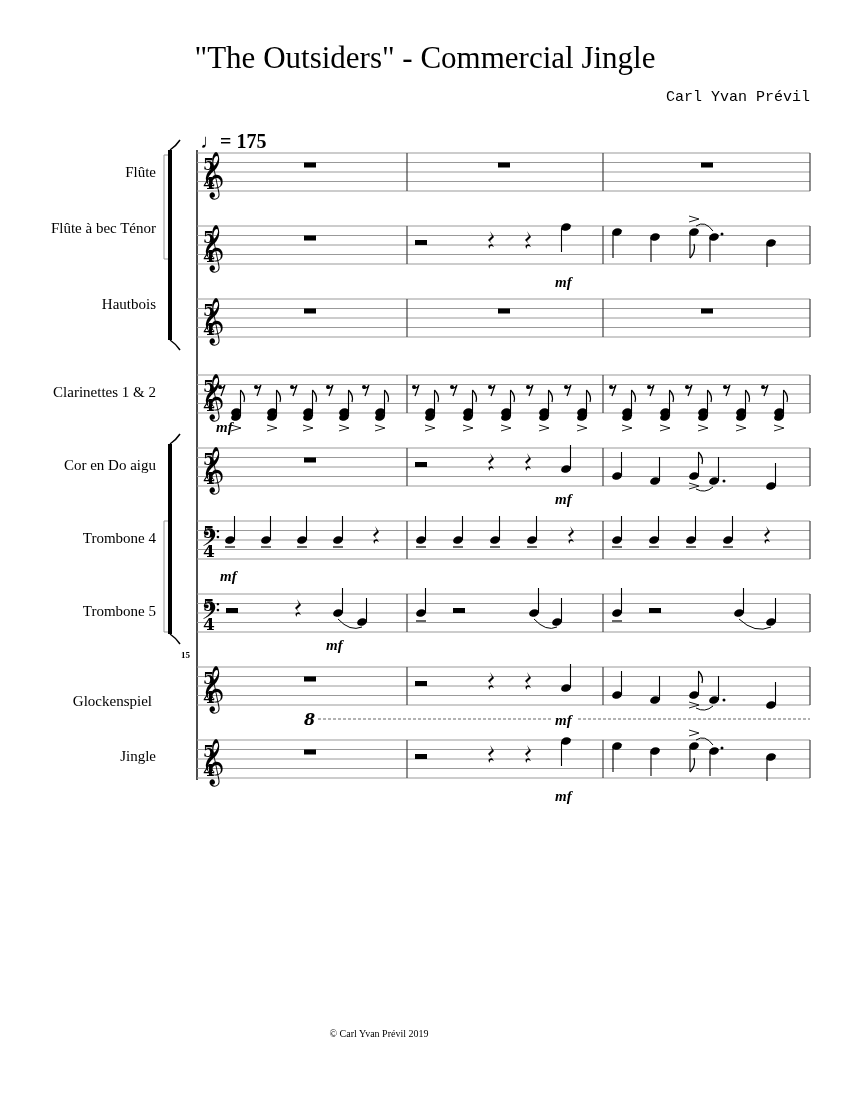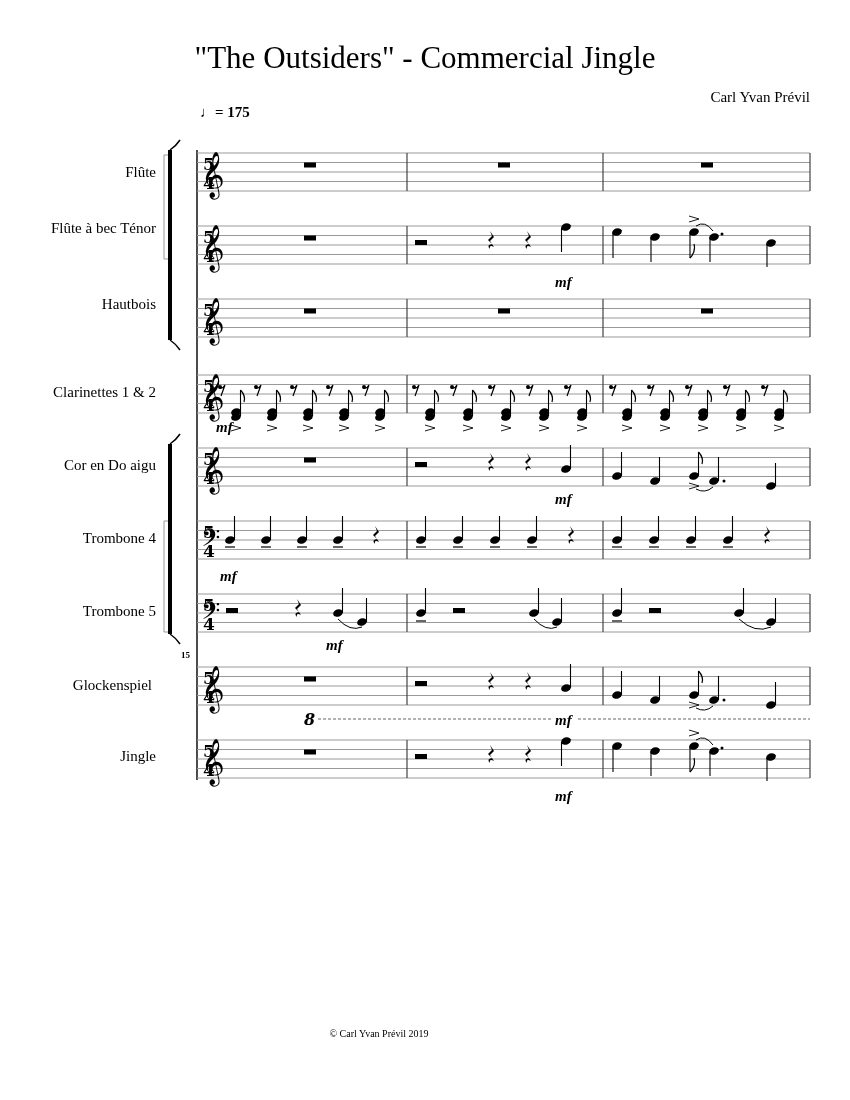--- a/index.html
+++ b/index.html
@@ -1,39 +1,39 @@
 <!DOCTYPE html>
 <html><head>
 <meta charset="utf-8">
 <style>
   html, body { margin:0; padding:0; background:#ffffff; }
   body { width:850px; height:1100px; position:relative; overflow:hidden; font-family:"Liberation Serif", serif; color:#000; }
   .title { position:absolute; top:40px; left:0; width:850px; text-align:center; font-size:31px; }
-  .composer { position:absolute; top:89px; right:40px; font-size:15px; }
-  .tempo { position:absolute; top:104px; left:200px; font-size:15px; font-weight:bold;font-family:Liberation Serif, serif; }
+  .composer { position:absolute; top:89px; right:40px; font-size:15px;font-family:Liberation Mono, monospace; }
+  .tempo { position:absolute; top:130px; left:200px; font-size:20px; font-weight:bold;font-family:Liberation Serif, serif; }
   .copyright { position:absolute; top:1028px; left:0; width:758px; text-align:center; font-size:10px; }
   .inst { position:absolute; right:694px; font-size:15px; white-space:nowrap; text-align:right; }
   svg.score { position:absolute; left:0; top:0; }
   .dyn { font-family:"Liberation Serif", serif; font-style:italic; font-weight:bold; font-size:15px; }
 </style>
 </head>
 <body>
 
 <div class="title">"The Outsiders" - Commercial Jingle</div>
 <div class="composer">Carl Yvan Prévil</div>
 <div class="tempo">♩= 175</div>
 
 <div class="inst" style="top:164px">Flûte</div>
 <div class="inst" style="top:220px">Flûte à bec Ténor</div>
 <div class="inst" style="top:296px">Hautbois</div>
 <div class="inst" style="top:384px">Clarinettes 1 &amp; 2</div>
 <div class="inst" style="top:457px">Cor en Do aigu</div>
 <div class="inst" style="top:530px">Trombone 4</div>
 <div class="inst" style="top:603px">Trombone 5</div>
-<div class="inst" style="top:677px;right:698px">Glockenspiel</div>
+<div class="inst" style="top:693px;right:698px">Glockenspiel</div>
 <div class="inst" style="top:748px">Jingle</div>
 
 <svg class="score" width="850" height="1100" viewBox="0 0 850 1100">
   <defs>
 
     <g id="staff5">
       <line x1="0" y1="0" x2="613" y2="0" stroke="#999" stroke-width="1.1"></line>
       <line x1="0" y1="9.5" x2="613" y2="9.5" stroke="#999" stroke-width="1.1"></line>
       <line x1="0" y1="19" x2="613" y2="19" stroke="#999" stroke-width="1.1"></line>
       <line x1="0" y1="28.5" x2="613" y2="28.5" stroke="#999" stroke-width="1.1"></line>

